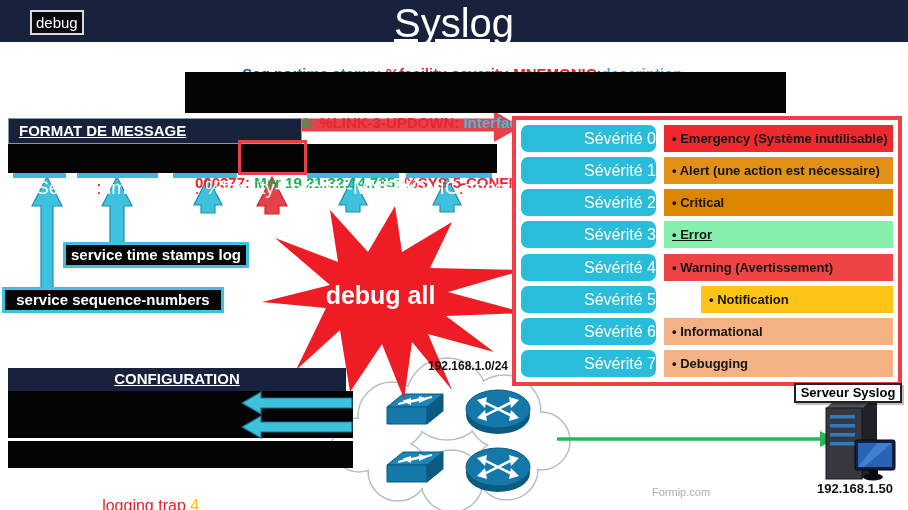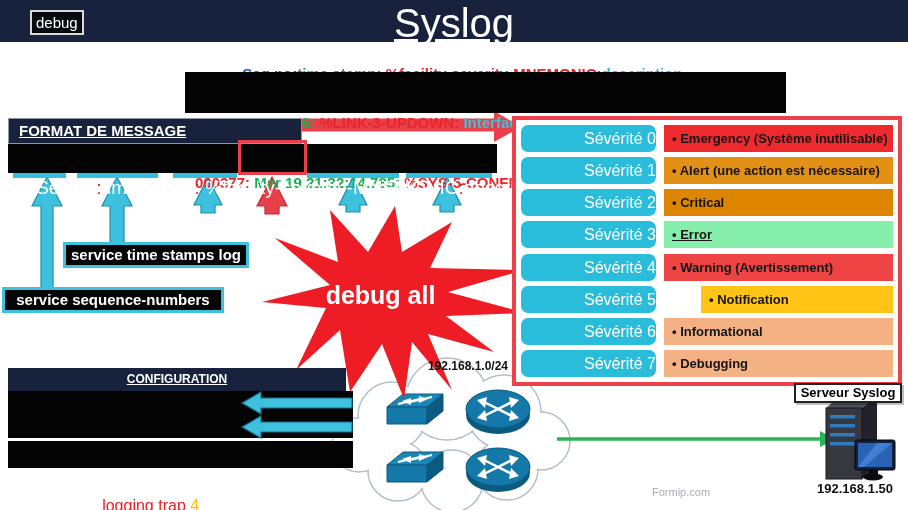--- a/index.html
+++ b/index.html
@@ -24,21 +24,21 @@
   .callout{background:#060606;border:3px solid #3EC1DD;color:#fff;font-weight:bold;font-size:15px;text-align:center;line-height:20px;}
   .co-ts{left:63px;top:242px;width:186px;height:26px;}
   .co-sq{left:2px;top:287px;width:222px;height:26px;}
   .burst-label{left:303px;top:281px;width:155px;text-align:center;color:#fff;font-weight:bold;font-size:25px;}
 
   .sev-table{left:512px;top:116px;width:390px;height:270px;border:4px solid #EF3F48;background:#fff;display:flex;flex-direction:column;justify-content:space-between;padding:5px;}
   .sev-row{display:flex;height:27px;}
   .sev-label{width:135px;background:#2ABDDB;border-radius:7px;color:#fff;font-size:16px;font-weight:500;text-align:right;line-height:27px;}
   .sev-desc{flex:1;margin-left:8px;font-size:13px;font-weight:bold;line-height:27px;padding-left:8px;color:#151515;white-space:pre;}
 
-  .cfg-title{left:8px;top:368px;width:338px;height:23px;background:#18223C;color:#fff;font-weight:bold;font-size:12px;text-decoration:underline;text-align:center;line-height:22px;}
+  .cfg-title{left:8px;top:368px;width:338px;height:23px;background:#18223C;color:#fff;font-weight:bold;font-size:15px;text-decoration:underline;text-align:center;line-height:22px;}
   .cfg-body{left:8px;top:391px;width:345px;height:47px;background:#040404;font-size:16px;line-height:23px;padding-left:7px;white-space:pre;}
   .cfg-body2{left:8px;top:441px;width:345px;height:27px;background:#040404;font-size:16px;line-height:26px;padding-left:7px;white-space:pre;}
 
   .subnet{left:408px;top:359px;width:120px;text-align:center;font-weight:bold;font-size:12px;color:#111;}
   .srv-label{left:794px;top:383px;width:108px;height:20px;background:#fff;border:2px solid #222;font-weight:bold;font-size:13px;text-align:center;line-height:16px;box-shadow:2px 2px 0 rgba(0,0,0,0.25);}
   .srv-ip{left:810px;top:481px;width:90px;text-align:center;font-weight:bold;font-size:13px;color:#111;}
   .watermark{left:652px;top:486px;font-size:11px;color:#A9ACB3;}
 </style>
 </head>
 <body>

